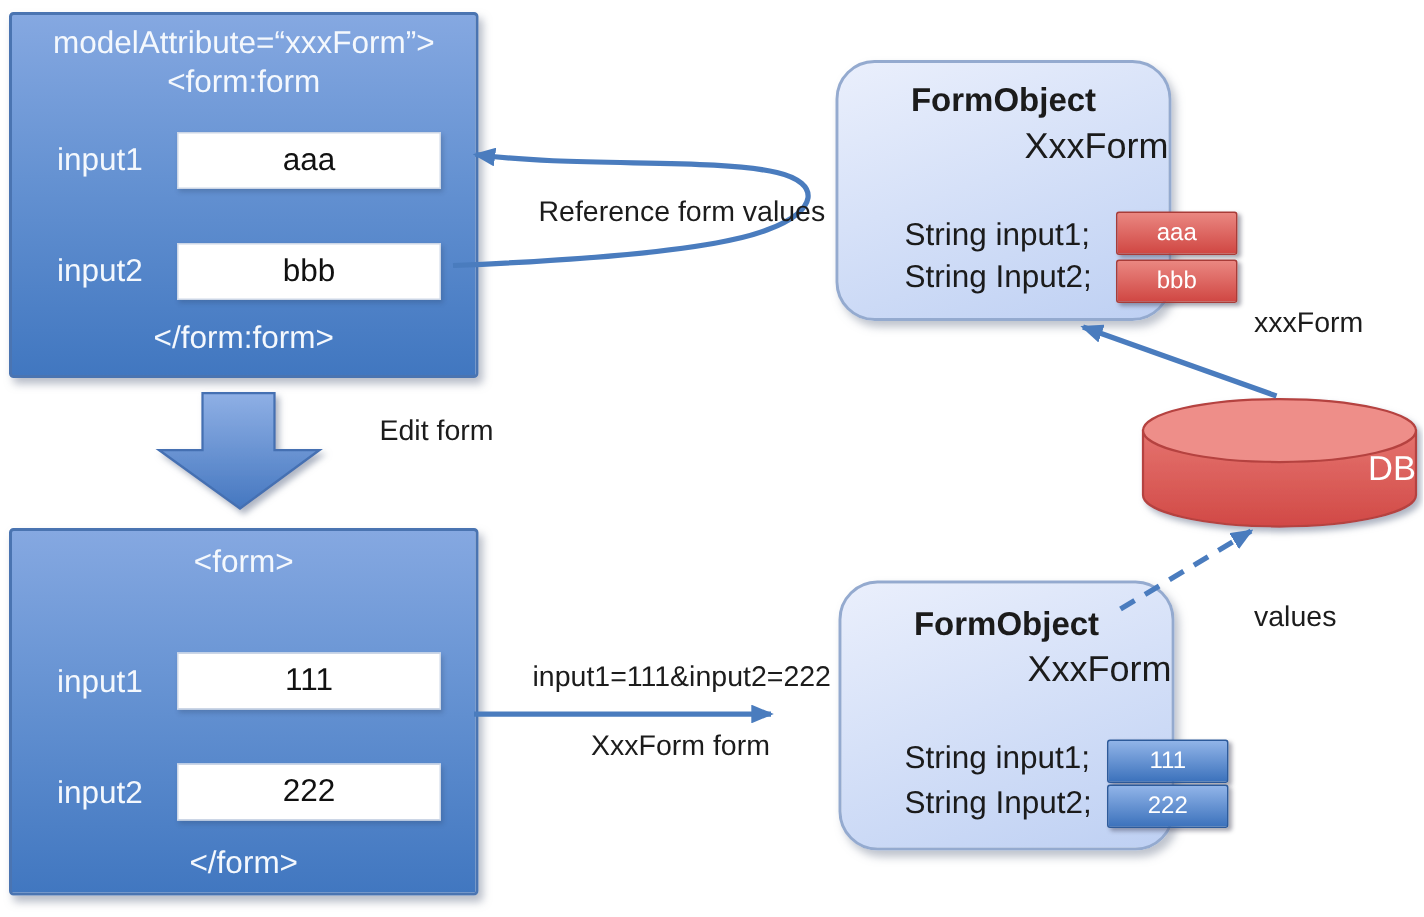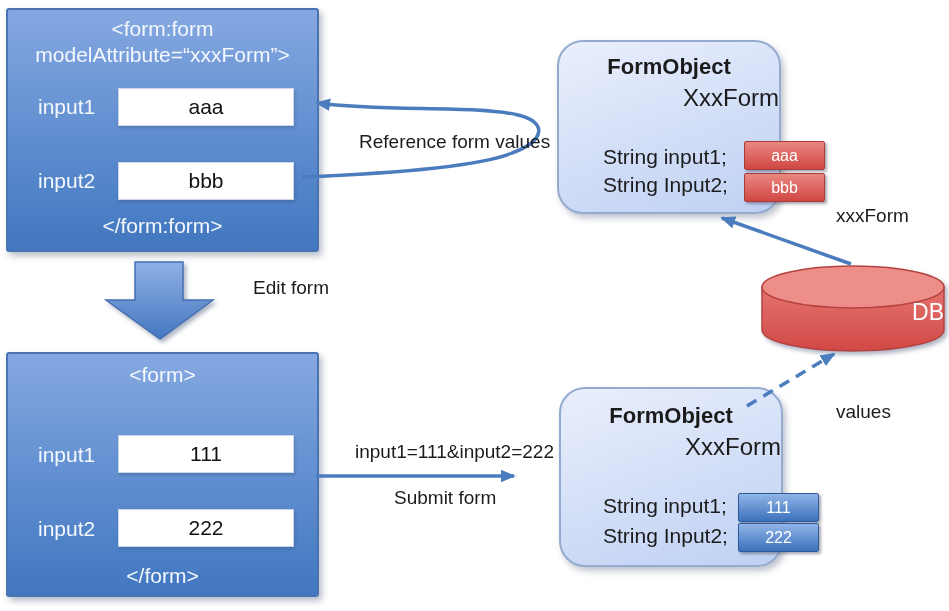--- a/index.html
+++ b/index.html
@@ -57,22 +57,22 @@
 </style>
 </head>
 <body>
 
 <div class="canvas">
 
   <div class="boxlayer">
 
     <div class="formbox" style="left:6px;top:8px;width:309px;height:240px">
       <div class="fb-title">
+        <div>modelAttribute=“xxxForm”&gt;</div>
         <div>&lt;form:form</div>
-        <div>modelAttribute=“xxxForm”&gt;</div>
       </div>
       <div class="fb-label" style="left:30px;top:85px">input1</div>
       <div class="fb-input" style="left:110px;top:78px">aaa</div>
       <div class="fb-label" style="left:30px;top:159px">input2</div>
       <div class="fb-input" style="left:110px;top:152px">bbb</div>
       <div class="fb-close" style="top:204px">&lt;/form:form&gt;</div>
     </div>
 
     <div class="formbox" style="left:6px;top:352px;width:309px;height:241px">
       <div class="fb-title" style="top:8px">&lt;form&gt;</div>
@@ -133,19 +133,19 @@
 
     <path d="M851 264 L722 218" fill="none" stroke="#4a7cbe" stroke-width="3.5" marker-end="url(#arw)"></path>
 
     <path d="M747 406 L834 354" fill="none" stroke="#4a7cbe" stroke-width="3.5" stroke-dasharray="11 8" marker-end="url(#arw)"></path>
   </svg>
 
   <div class="lbllayer">
     <div class="lbl" style="left:323px;top:131px">Reference form values</div>
     <div class="lbl" style="left:217px;top:277px">Edit form</div>
     <div class="lbl" style="left:319px;top:441px">input1=111&amp;input2=222</div>
-    <div class="lbl" style="left:358px;top:487px">Submit form</div>
+    <div class="lbl" style="left:358px;top:487px">XxxForm form</div>
     <div class="lbl" style="left:800px;top:205px">xxxForm</div>
     <div class="lbl" style="left:800px;top:401px">values</div>
     <div class="db-label" style="left:762px;top:299px;width:182px">DB</div>
   </div>
 
 </div>
 
 </body></html>

